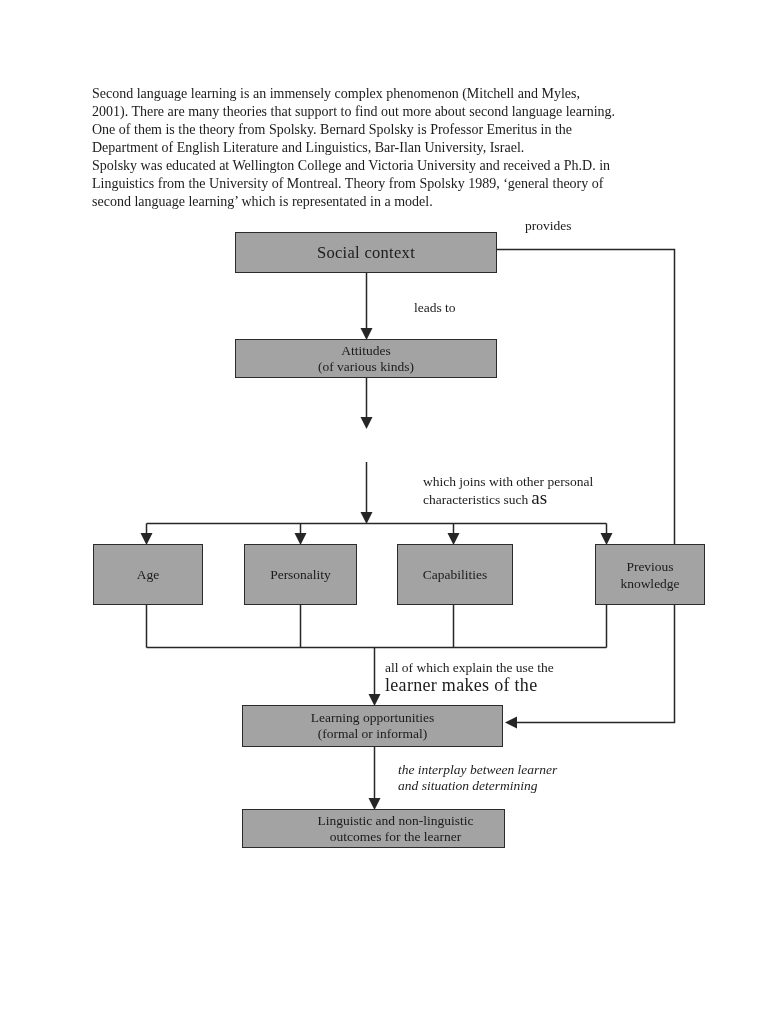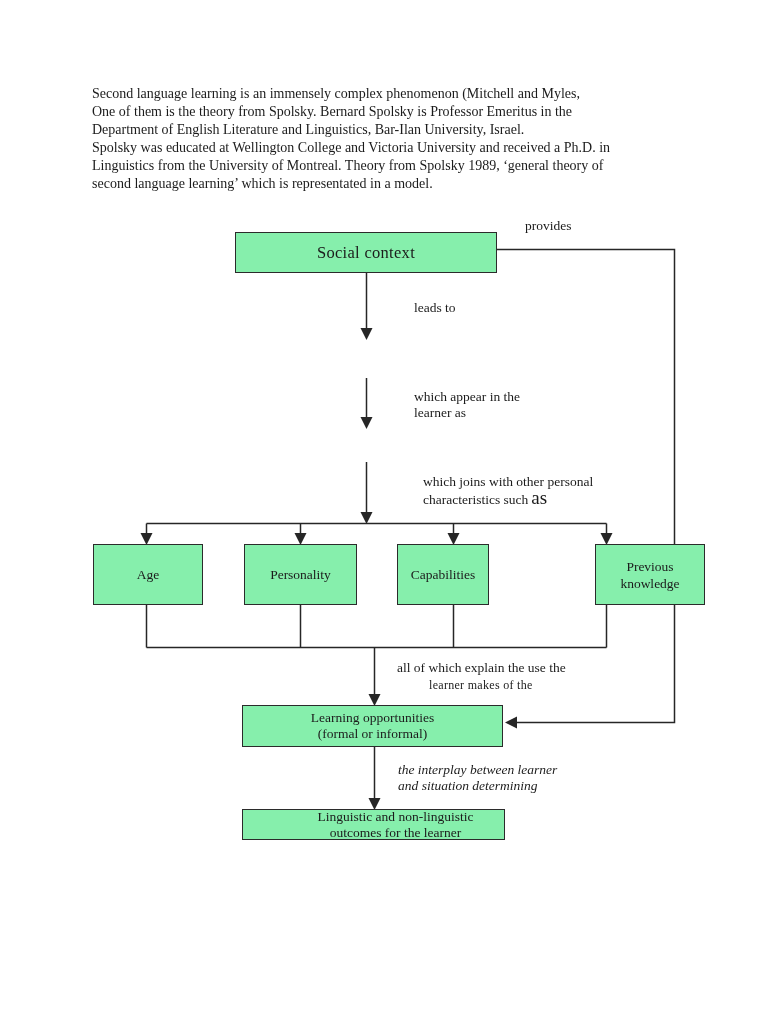--- a/index.html
+++ b/index.html
@@ -23,61 +23,62 @@
   .pline { white-space: nowrap; }
   .connectors {
     position: absolute;
     left: 0; top: 0;
     pointer-events: none;
   }
   .dbox {
     position: absolute;
     box-sizing: border-box;
     border: 1.5px solid #2b2b2b;
-    background: #86efac;
+    background: #a3a3a3;
     display: flex;
     flex-direction: column;
     align-items: center;
     justify-content: center;
     text-align: center;
     font-size: 13.5px;
     line-height: 16px;
   }
   .dbox.big-font { font-size: 16.5px; letter-spacing: 0.3px; }
   .box-social        { left: 235px; top: 232px; width: 262px; height: 41px; }
   .box-attitudes     { left: 235px; top: 339px; width: 262px; height: 39px; }
   .box-motivation    { left: 235px; top: 428px; width: 262px; height: 34px; }
   .box-age           { left: 93px;  top: 544px; width: 110px; height: 61px; }
   .box-personality   { left: 244px; top: 544px; width: 113px; height: 61px; }
-  .box-capabilities  { left: 397px; top: 544px; width: 92px; height: 61px; }
+  .box-capabilities  { left: 397px; top: 544px; width: 116px; height: 61px; }
   .box-previous      { left: 551px; top: 544px; width: 110px; height: 61px; line-height: 17px; margin-left: 44px; }
   .box-learning      { left: 242px; top: 705px; width: 261px; height: 42px; }
-  .box-outcomes      { left: 242px; top: 809px; width: 263px; height: 31px; padding-left: 44px; }
+  .box-outcomes      { left: 242px; top: 809px; width: 263px; height: 39px; padding-left: 44px; }
   .lbl {
     position: absolute;
     font-size: 13.5px;
     line-height: 15.5px;
     white-space: nowrap;
   }
   .lbl-provides   { left: 525px; top: 218px; }
   .lbl-leads      { left: 414px; top: 300px; }
   .lbl-appear     { left: 414px; top: 389px; }
   .lbl-joins      { left: 396px; top: 474px; line-height: 16px; margin-left: 27px; }
-  .lbl-explain    { left: 397px; top: 660px; }
+  .lbl-explain    { left: 385px; top: 660px; }
   .lbl-interplay  { left: 398px; top: 762px; line-height: 16px; font-style: italic; }
   .lbl-large-word { font-size: 19px; margin-left: 3px; }
-  .lbl-large-line { font-size: 12px; line-height: 19px; letter-spacing: 0.3px; margin-left: 32px; }
+  .lbl-large-line { font-size: 18px; line-height: 19px; letter-spacing: 0.3px; }
 </style>
 </head>
 <body>
 
 <div class="page">
 
   <div class="paragraph">
     <div class="pline">Second language learning is an immensely complex phenomenon (Mitchell and Myles,</div>
+    <div class="pline">2001). There are many theories that support to find out more about second language learning.</div>
     <div class="pline">One of them is the theory from Spolsky. Bernard Spolsky is Professor Emeritus in the</div>
     <div class="pline">Department of English Literature and Linguistics, Bar-Ilan University, Israel.</div>
     <div class="pline">Spolsky was educated at Wellington College and Victoria University and received a Ph.D. in</div>
     <div class="pline">Linguistics from the University of Montreal. Theory from Spolsky 1989, ‘general theory of</div>
     <div class="pline">second language learning’ which is representated in a model.</div>
   </div>
 
   <svg class="connectors" width="768" height="1024" viewBox="0 0 768 1024">
     <g stroke="#262626" stroke-width="1.5" fill="none">
       <path d="M366.5 273 V328"></path>
@@ -108,20 +109,24 @@
       <polygon points="368.5,694 380.5,694 374.5,706"></polygon>
       <polygon points="368.5,798 380.5,798 374.5,810"></polygon>
       <polygon points="517,716.5 517,728.5 505,722.5"></polygon>
     </g>
   </svg>
 
   <div class="dbox box-social big-font">
     <div>Social context</div>
   </div>
 
+  <div class="dbox box-attitudes">
+    <div>Attitudes</div>
+    <div>(of various kinds)</div>
+  </div>
 
 
   <div class="dbox box-personality">
     <div>Personality</div>
   </div>
 
   <div class="dbox box-age">
     <div>Age</div>
   </div>
 
@@ -141,24 +146,20 @@
 
   <div class="dbox box-outcomes">
     <div>Linguistic and non-linguistic</div>
     <div>outcomes for the learner</div>
   </div>
 
   <div class="lbl lbl-provides">provides</div>
 
   <div class="lbl lbl-leads">leads to</div>
 
-  <div class="lbl lbl-appear">
-    <div>which appear in the</div>
-    <div>learner as</div>
-  </div>
 
   <div class="lbl lbl-joins">
     <div>which joins with other personal</div>
     <div><span>characteristics such</span><span class="lbl-large-word">as</span></div>
   </div>
 
   <div class="lbl lbl-explain">
     <div>all of which explain the use the</div>
     <div class="lbl-large-line">learner makes of the</div>
   </div>

